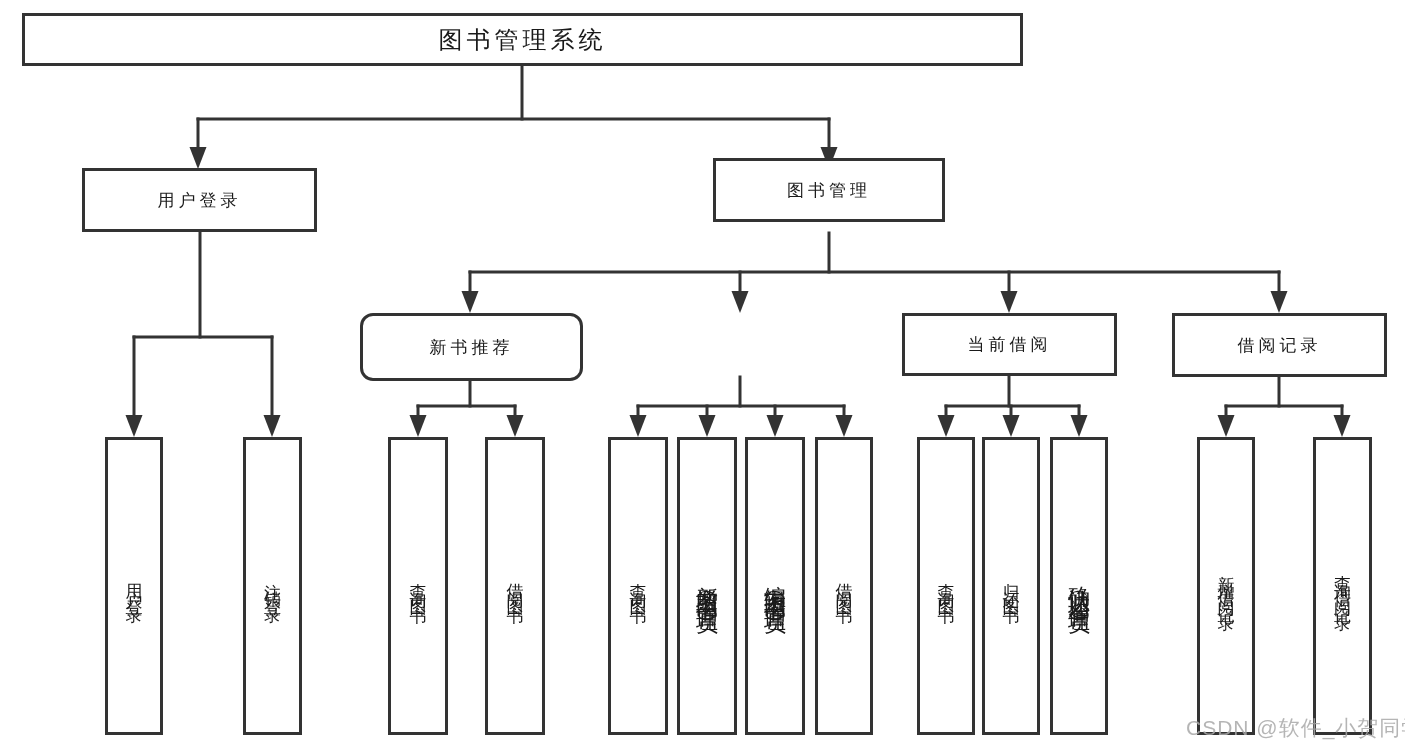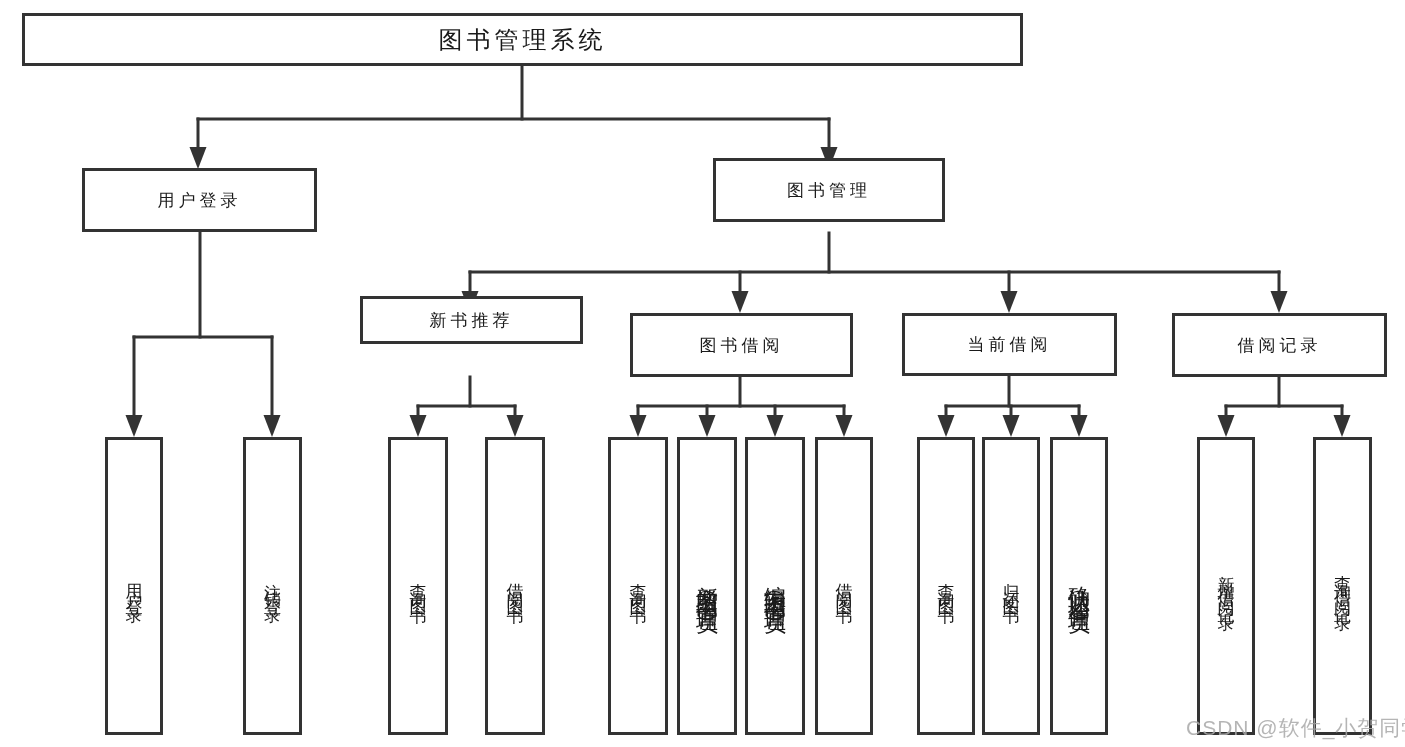--- a/index.html
+++ b/index.html
@@ -47,21 +47,21 @@
   .node.v.long {
     letter-spacing: 4px;
     font-size: 22px;
   }
   
   .n-system   { left: 22px;   top: 13px;  width: 1001px; height: 53px; font-size: 24px; }
   
   .n-login    { left: 82px;   top: 168px; width: 235px; height: 64px; }
   .n-mgmt     { left: 713px;  top: 158px; width: 232px; height: 64px; }
   
-  .n-recommend{ left: 360px;  top: 296px; width: 223px; height: 48px; }
+  .n-recommend{ left: 360px;  top: 313px; width: 223px; height: 68px; border-radius: 13px; }
   .n-borrow   { left: 630px;  top: 313px; width: 223px; height: 64px; }
   .n-current  { left: 902px;  top: 313px; width: 215px; height: 63px; }
   .n-records  { left: 1172px; top: 313px; width: 215px; height: 64px; }
   
   .l-ulogin   { left: 105px;  width: 58px; }
   .l-logout   { left: 243px;  width: 59px; }
   .l-q1       { left: 388px;  width: 60px; }
   .l-b1       { left: 485px;  width: 60px; }
   .l-q2       { left: 608px;  width: 60px; }
   .l-add      { left: 677px;  width: 60px; }
@@ -143,21 +143,20 @@
       <line x1="1342" y1="406" x2="1342" y2="417" stroke="#333333" stroke-width="3" stroke-linecap="square"></line>
       <polygon points="1333.5,415 1350.5,415 1342,437" fill="#333333"></polygon>
     </svg>
 
   <div class="node h n-system">图书管理系统</div>
 
   <div class="node h n-login">用户登录</div>
   <div class="node h n-mgmt">图书管理</div>
 
   <div class="node h n-recommend">新书推荐</div>
-  <div class="node h n-borrow">图书借阅</div>
   <div class="node h n-current">当前借阅</div>
   <div class="node h n-records">借阅记录</div>
 
   <div class="node v l-ulogin">用户登录</div>
   <div class="node v l-logout">注销登录</div>
 
   <div class="node v l-q1">查询图书</div>
   <div class="node v l-b1">借阅图书</div>
 
   <div class="node v l-q2">查询图书</div>

